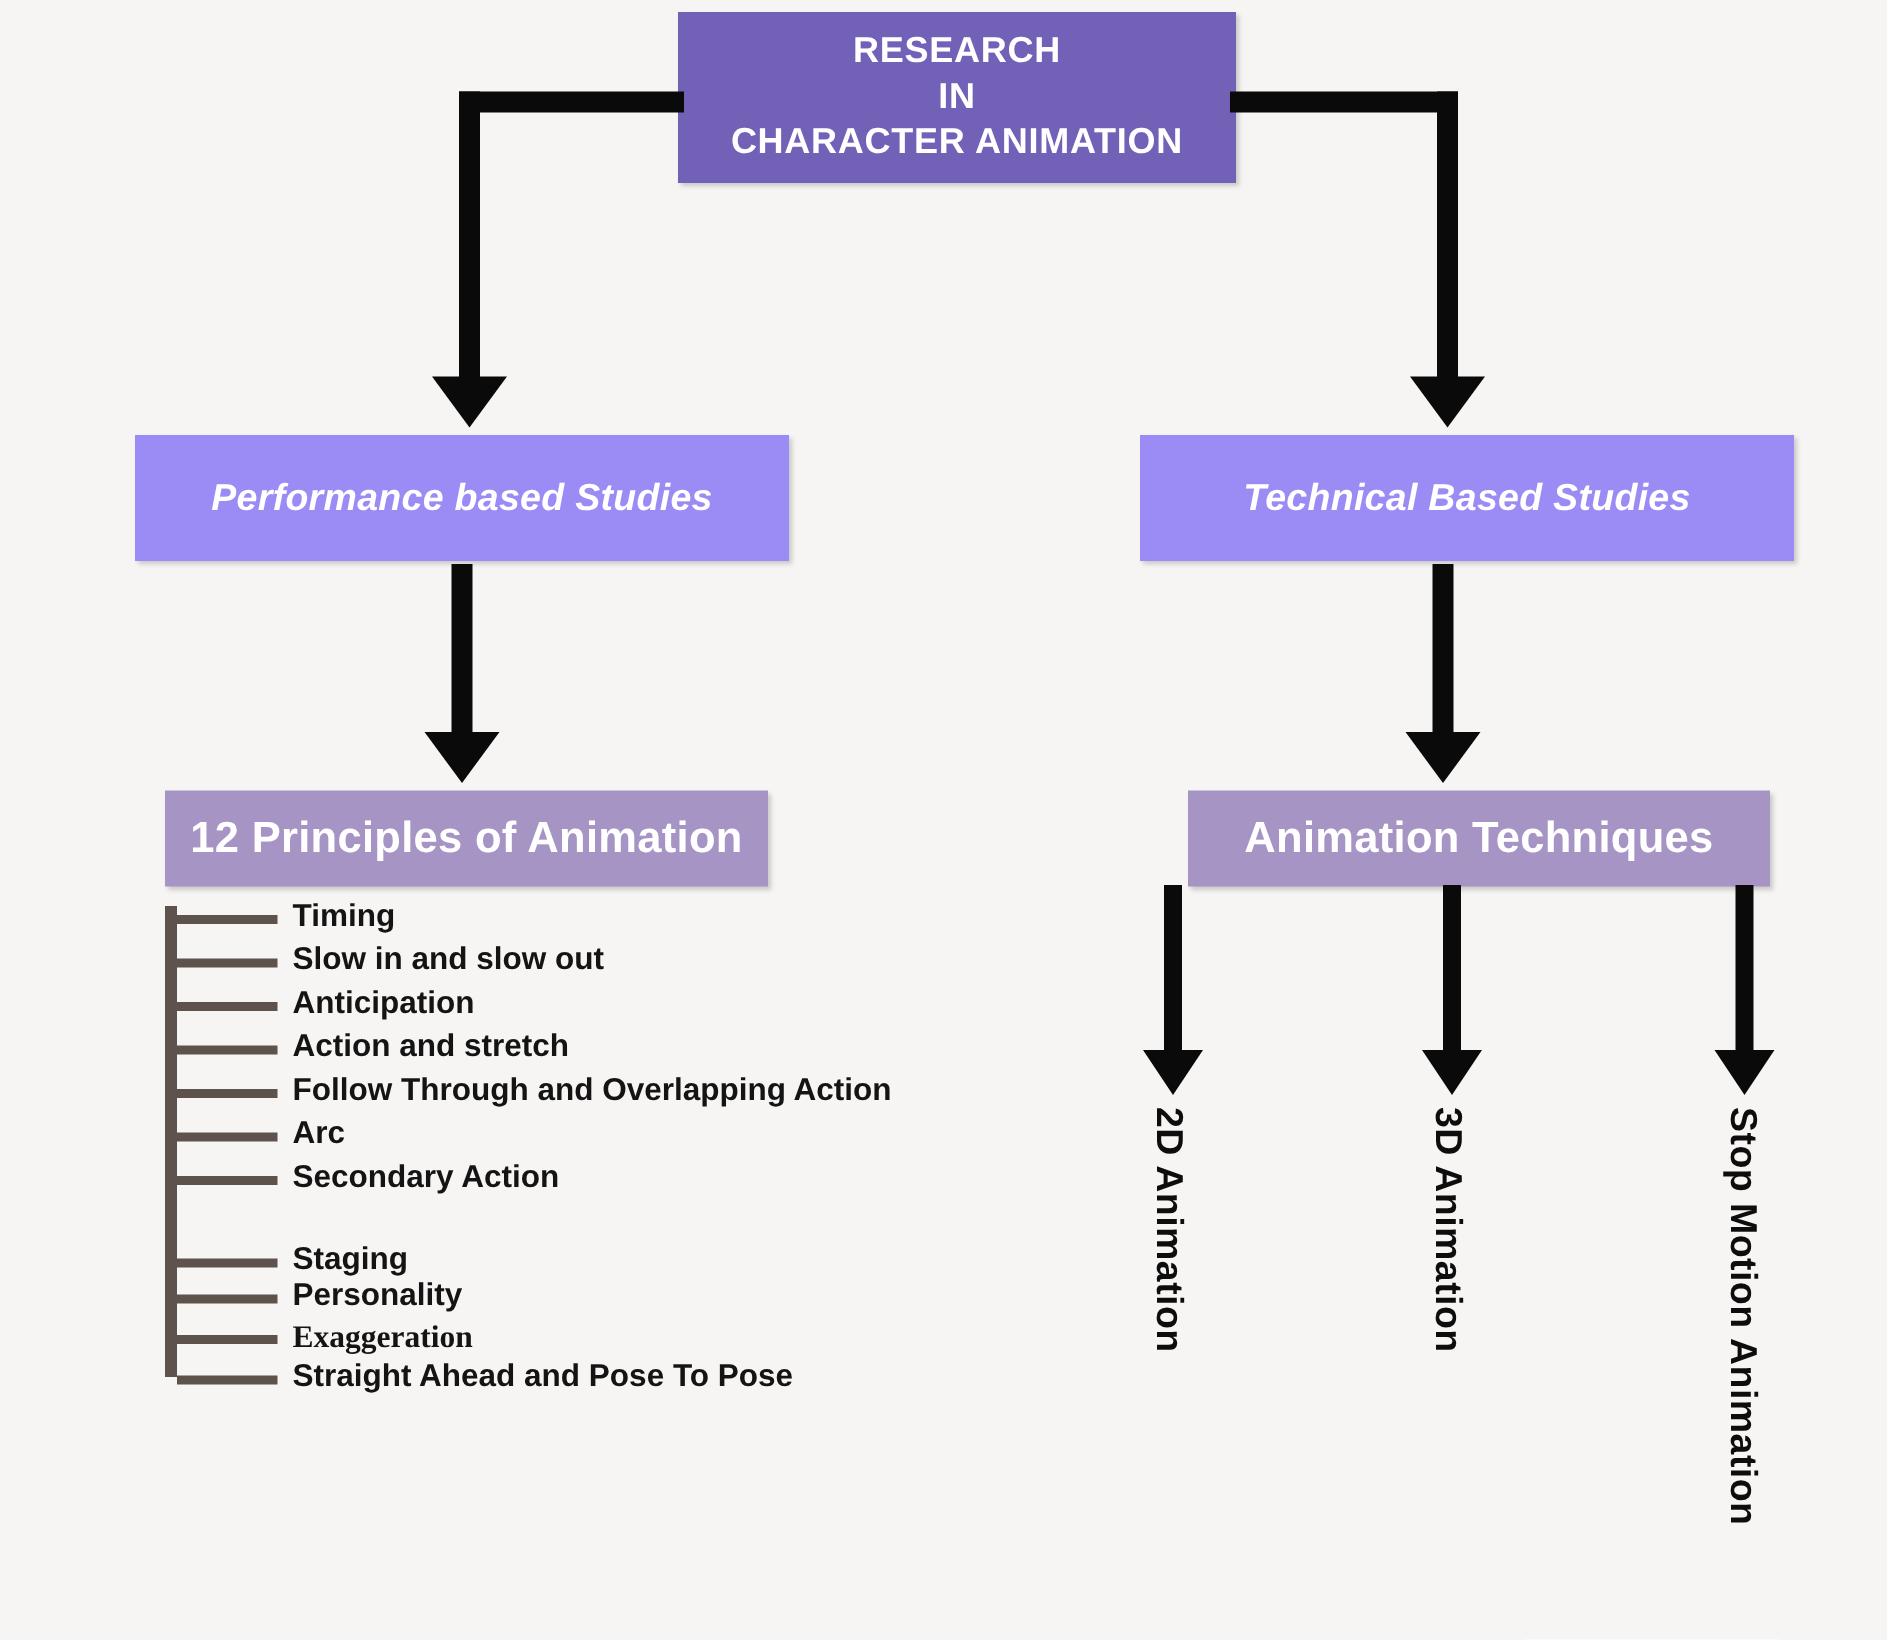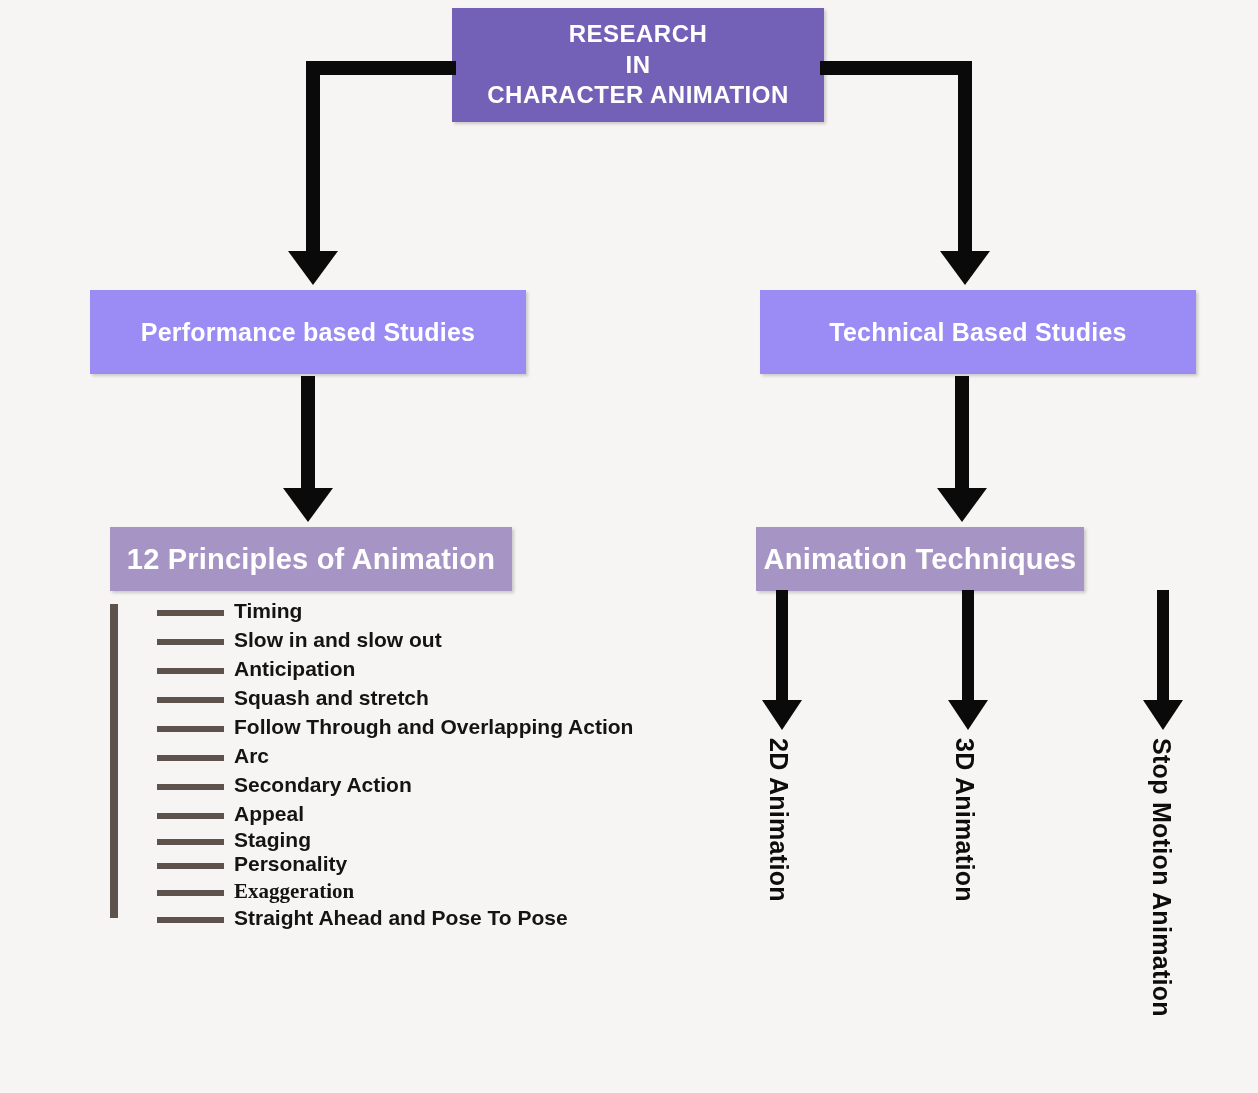--- a/index.html
+++ b/index.html
@@ -32,20 +32,21 @@
     background: #7361b8;
     font-size: 24px;
     line-height: 1.28;
     letter-spacing: 0.5px;
     flex-direction: column;
   }
   .node.level2 {
     background: #9b8bf5;
     font-size: 25px;
     letter-spacing: 0.2px;
+    font-style: italic;
   }
   .node.level3 {
     background: #a695c4;
     font-size: 29px;
     letter-spacing: 0.2px;
   }
   .node.root .tline { display: block; }
 
   
   .arrow-v {
@@ -116,21 +117,20 @@
     top: 4px;
     width: 8px;
     height: 314px;
     background: #5d524c;
   }
   #principles-list .row {
     position: absolute;
     left: 0;
     height: 28px;
     width: 100%;
-    margin-left: 39px;
   }
   #principles-list .tick {
     position: absolute;
     left: 8px;
     top: 10px;
     width: 67px;
     height: 6px;
     background: #5d524c;
   }
   #principles-list .ptext {
@@ -194,58 +194,54 @@
 
   <div class="arrow-v" style="left:937px; top:376px; width:50px; height:146px;">
     <div class="shaft" style="height:112px;"></div>
     <div class="head"></div>
   </div>
 
   <div class="node level3" style="left:110px; top:527px; width:402px; height:64px;">
     <span>12 Principles of Animation</span>
   </div>
 
-  <div class="node level3" style="left:756px; top:527px; width:328px; height:64px;">
+  <div class="node level3" style="left:792px; top:527px; width:388px; height:64px;">
     <span>Animation Techniques</span>
   </div>
 
   <div id="principles-list">
     <div class="spine"></div>
 
     <div class="row" style="top:0px;">
       <div class="tick"></div>
       <div class="ptext">Timing</div>
     </div>
     <div class="row" style="top:29px;">
       <div class="tick"></div>
       <div class="ptext">Slow in and slow out</div>
     </div>
     <div class="row" style="top:58px;">
       <div class="tick"></div>
       <div class="ptext">Anticipation</div>
     </div>
     <div class="row" style="top:87px;">
       <div class="tick"></div>
-      <div class="ptext">Squash and stretch</div>
+      <div class="ptext">Action and stretch</div>
     </div>
     <div class="row" style="top:116px;">
       <div class="tick"></div>
       <div class="ptext">Follow Through and Overlapping Action</div>
     </div>
     <div class="row" style="top:145px;">
       <div class="tick"></div>
       <div class="ptext">Arc</div>
     </div>
     <div class="row" style="top:174px;">
       <div class="tick"></div>
       <div class="ptext">Secondary Action</div>
-    </div>
-    <div class="row" style="top:203px;">
-      <div class="tick"></div>
-      <div class="ptext">Appeal</div>
     </div>
     <div class="row" style="top:229px;">
       <div class="tick"></div>
       <div class="ptext">Staging</div>
     </div>
     <div class="row" style="top:253px;">
       <div class="tick"></div>
       <div class="ptext">Personality</div>
     </div>
     <div class="row" style="top:280px;font-family:Liberation Serif, serif;">

